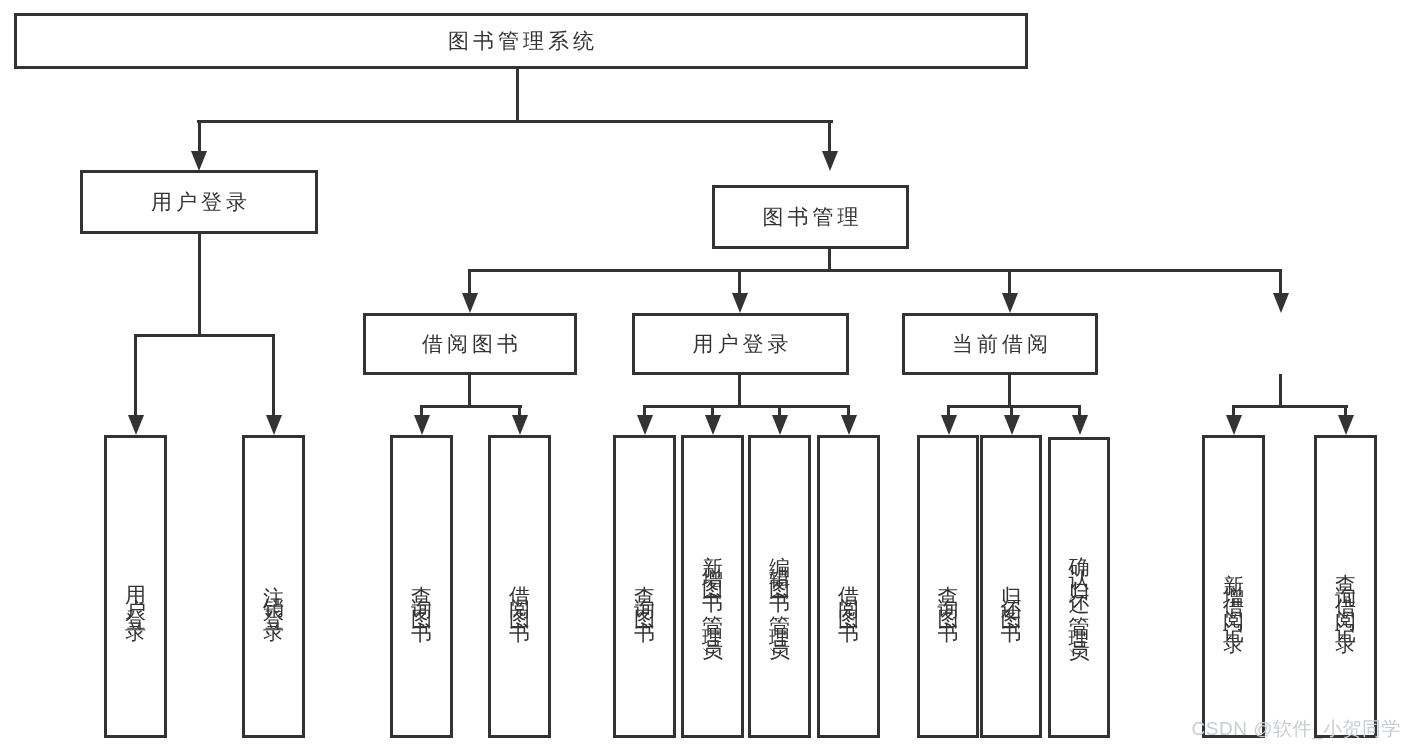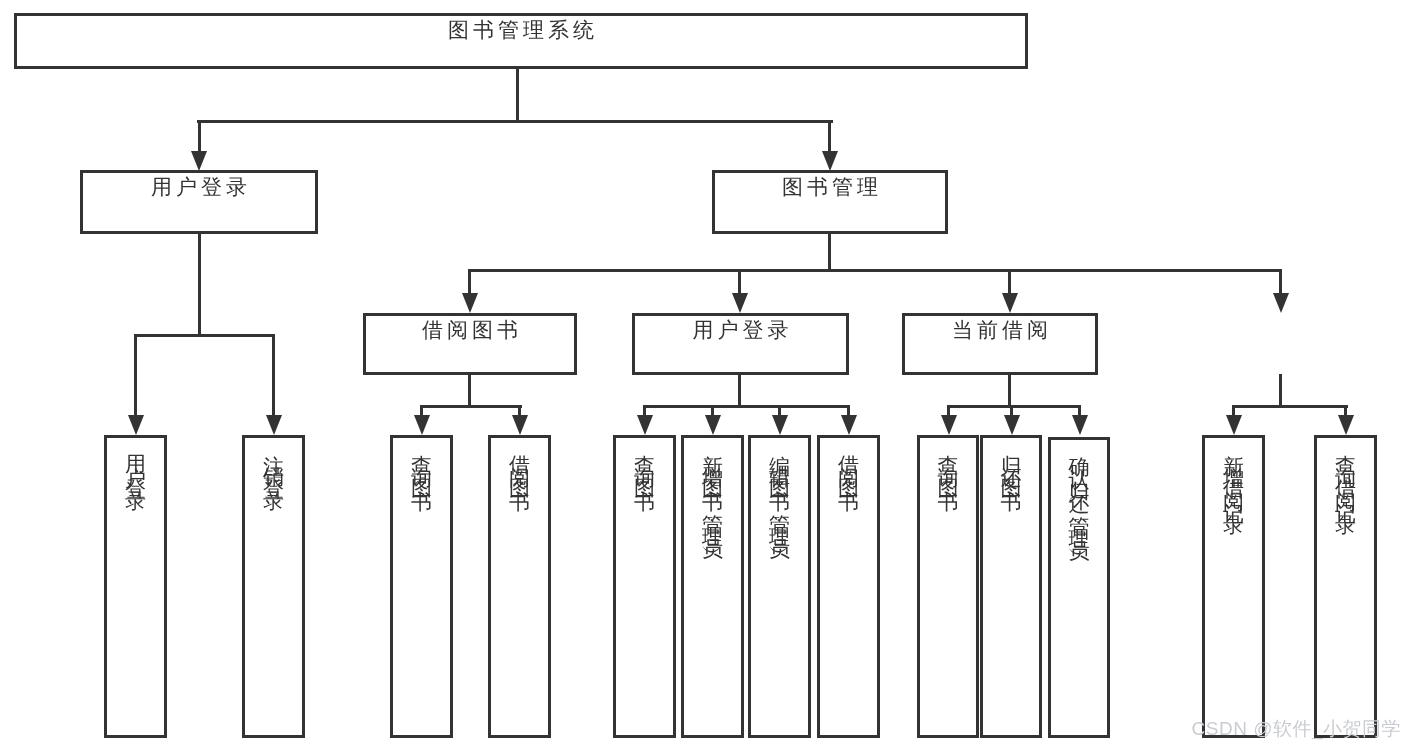--- a/index.html
+++ b/index.html
@@ -9,21 +9,21 @@
     background:#ffffff;
     font-family:"Liberation Sans","DejaVu Sans",sans-serif;
     overflow:hidden;
   }
   .box {
     position:absolute;
     box-sizing:border-box;
     border:3px solid #333333;
     background:#ffffff;
     display:flex;
-    align-items:flex-start;
+    align-items:center;
     justify-content:center;
     color:#333333;
   }
   .hlabel {
     font-size:21px;
     letter-spacing:4px;
     margin-right:-4px;
     color:#333333;
     white-space:nowrap;
   }
@@ -121,21 +121,21 @@
   <div class="line" style="left:1344px;top:405px;width:3px;height:12px"></div>
   <div class="arrow" style="left:1338px;top:415px"></div>
 
   <div class="box" style="left:14px;top:13px;width:1014px;height:56px">
     <span class="hlabel">图书管理系统</span>
   </div>
 
   <div class="box" style="left:80px;top:170px;width:238px;height:64px">
     <span class="hlabel">用户登录</span>
   </div>
-  <div class="box" style="left:712px;top:170px;width:236px;height:64px">
+  <div class="box" style="left:712px;top:185px;width:197px;height:64px">
     <span class="hlabel">图书管理</span>
   </div>
 
   <div class="box" style="left:363px;top:313px;width:214px;height:62px">
     <span class="hlabel">借阅图书</span>
   </div>
   <div class="box" style="left:632px;top:313px;width:217px;height:62px">
     <span class="hlabel">用户登录</span>
   </div>
   <div class="box" style="left:902px;top:313px;width:196px;height:62px">

